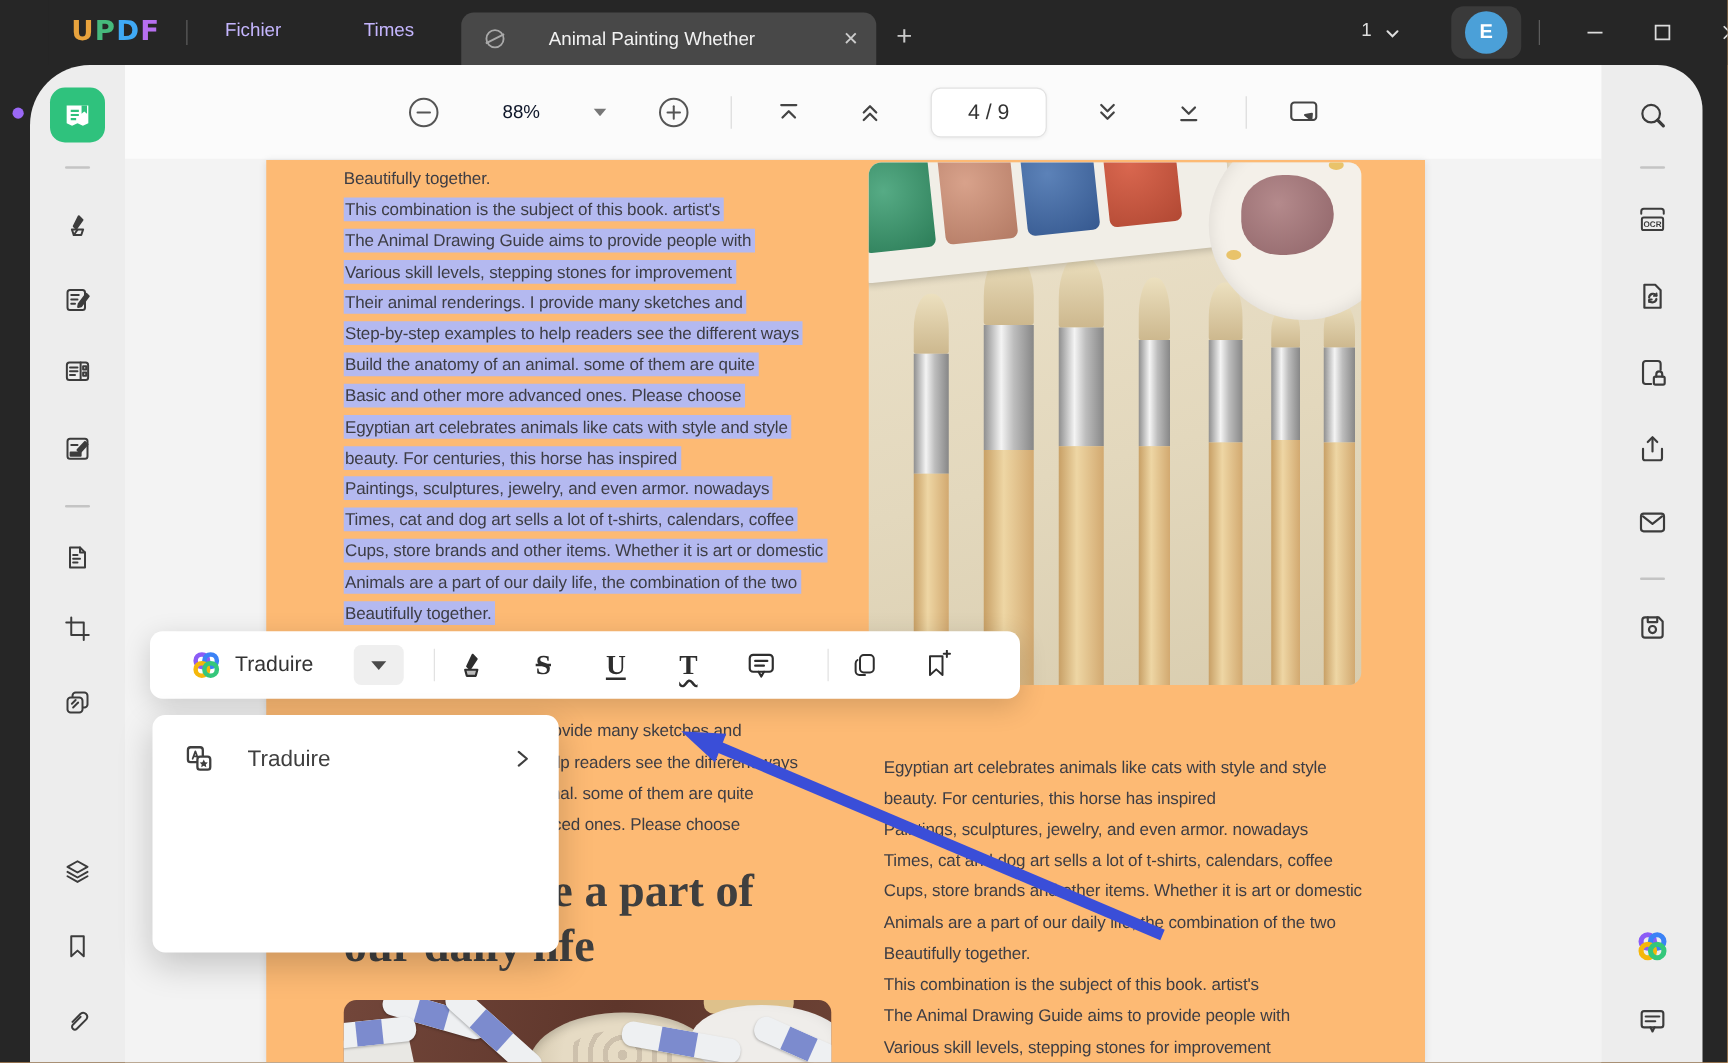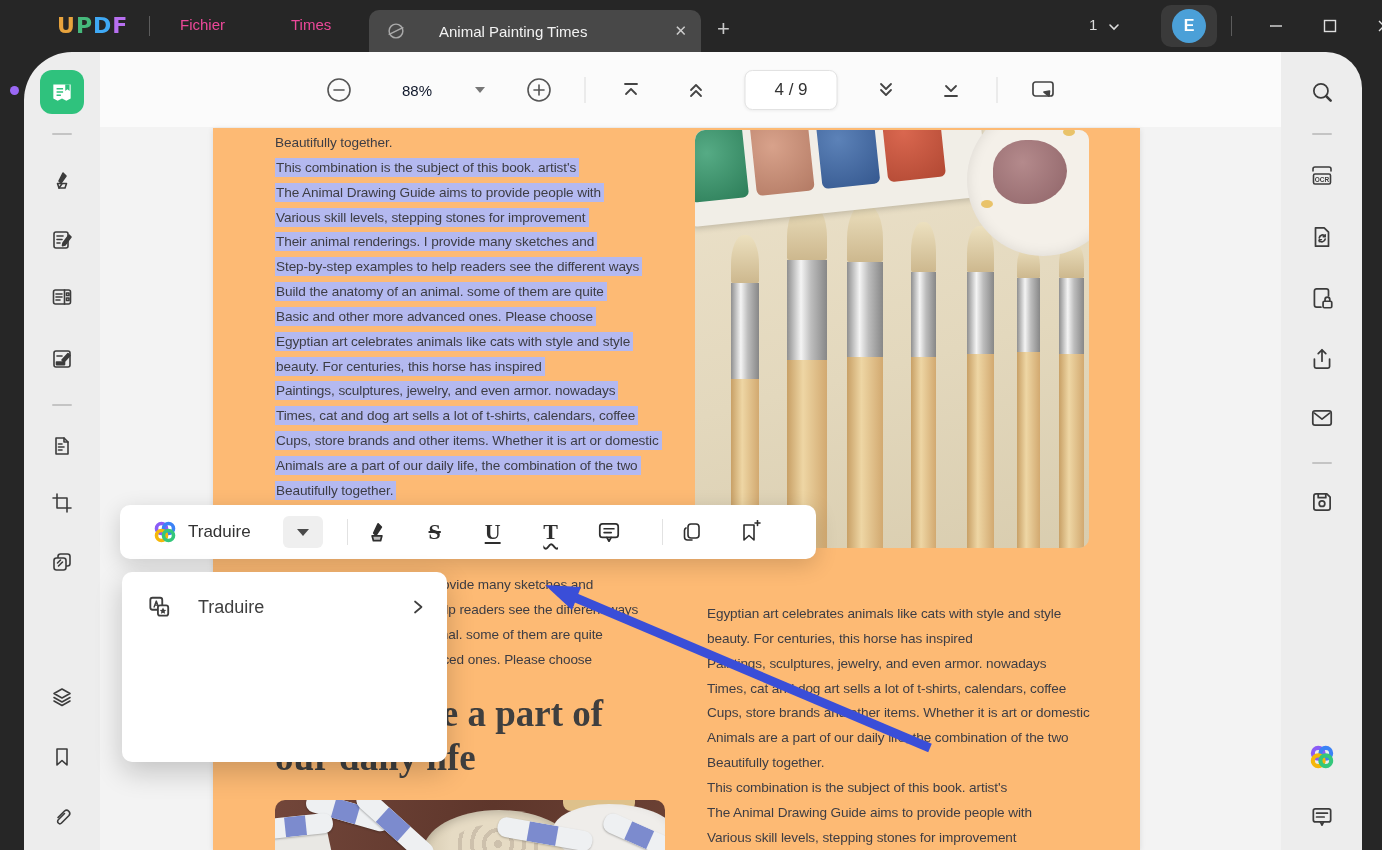--- a/index.html
+++ b/index.html
@@ -10,21 +10,21 @@
   }
   svg { display:block; }
   .ic { stroke:#3c3c3c; fill:none; stroke-width:1.6; stroke-linecap:round; stroke-linejoin:round; }
 
   
   .titlebar { position:absolute; top:0; left:0; right:0; height:52px; background:#262626;margin-left:39px; }
   .logo { position:absolute; left:18px; top:13px; font-family:"DejaVu Sans",sans-serif; font-weight:bold; font-size:22px; letter-spacing:1px; }
   .logo span:nth-child(1){color:#e8a33d}.logo span:nth-child(2){color:#46b97c}
   .logo span:nth-child(3){color:#3fa9f5}.logo span:nth-child(4){color:#b76ff0}
   .tb-sep { position:absolute; width:1px; height:20px; background:#5c5c5c; top:16px; }
-  .tb-menu { position:absolute; top:16px; color:#ec4899; font-size:15px; cursor:default; }
+  .tb-menu { position:absolute; top:16px; color:#c4b5fd; font-size:15px; cursor:default; }
   .tab { position:absolute; left:330px; top:10px; width:332px; height:42px; background:#484848; border-radius:10px 10px 0 0; display:flex; align-items:center; }
   .tab-title { margin-left:32px; color:#f2f2f2; font-size:15px; }
   .tab-close { margin-left:auto; margin-right:14px; color:#cccccc; font-size:15px; }
   .tab-plus { position:absolute; left:678px; top:16px; color:#c9c9c9; font-size:22px; font-weight:300; }
   .win-count { position:absolute; left:1050px; top:16px; color:#dddddd; font-size:15px; }
   .avatar-wrap { position:absolute; left:1122px; top:5px; width:56px; height:42px; background:#3a3a3a; border-radius:10px; display:flex; align-items:center; justify-content:center; }
   .avatar { width:34px; height:34px; border-radius:50%; background:#4ba0d8; color:#fff; font-size:16px; font-weight:bold; display:flex; align-items:center; justify-content:center; }
   .win-btn { position:absolute; top:14px; width:28px; height:24px; display:flex; align-items:center; justify-content:center; color:#dddddd; }
 
   
@@ -129,21 +129,21 @@
   </div>
   <div class="tb-sep" style="left:110px"></div>
   <div class="tb-menu" style="left:141px">Fichier</div>
   <div class="tb-menu" style="left:252px">Times</div>
 
   <div class="tab">
     <svg width="22" height="22" viewBox="0 0 24 24" style="margin-left:16px">
       <circle cx="12" cy="12" r="7.5" stroke="#a9a9a9" stroke-width="1.6" fill="none"></circle>
       <line x1="4" y1="16" x2="20" y2="8" stroke="#a9a9a9" stroke-width="1.6"></line>
     </svg>
-    <span class="tab-title">Animal Painting Times</span>
+    <span class="tab-title">Animal Painting Whether</span>
     <span class="tab-close">✕</span>
   </div>
   <div class="tab-plus">+</div>
 
   <div class="win-count">
     <span>1</span>
   </div>
   <svg width="14" height="14" viewBox="0 0 14 14" style="position:absolute;left:1068px;top:20px">
     <path d="M3 5 L7 9 L11 5" stroke="#dddddd" stroke-width="1.6" fill="none" stroke-linecap="round"></path>
   </svg>

